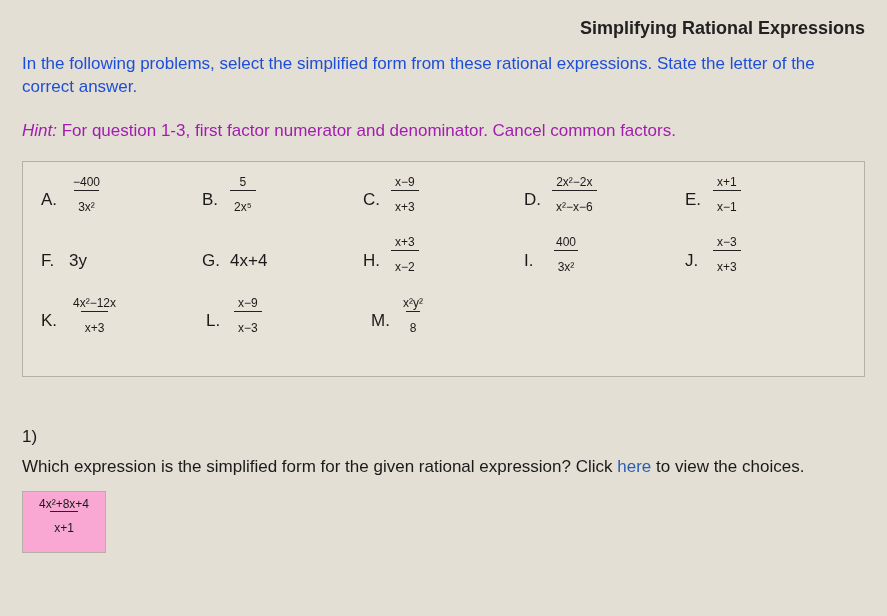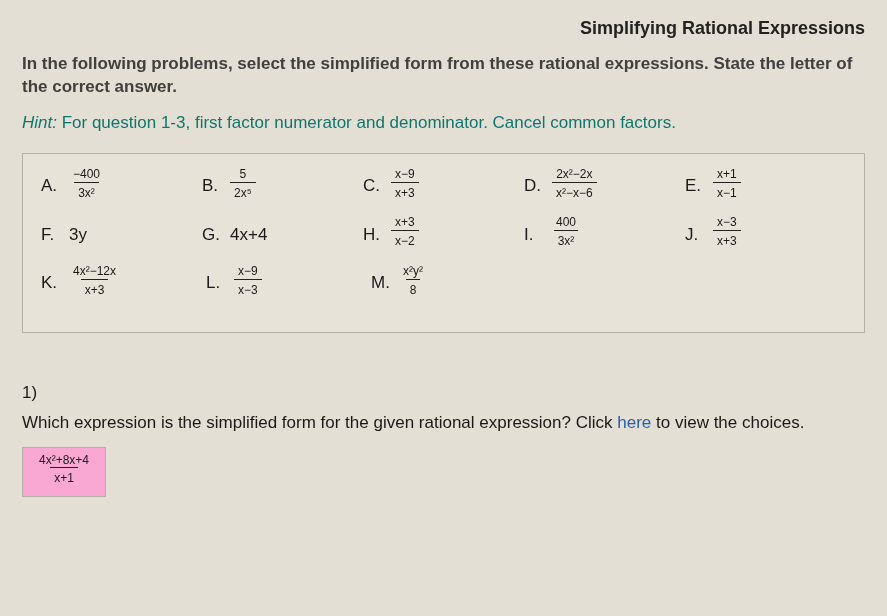--- a/index.html
+++ b/index.html
@@ -20,28 +20,27 @@
     .title {
       font-size: 18px;
       font-weight: bold;
       margin-bottom: 14px;
       color: #222;
       text-align: right;
     }
     .instructions {
       font-size: 17px;
       line-height: 1.35;
-      margin-bottom: 14px;
-      color: #404040;
-      font-weight: bold;
+      margin-bottom: 22px;
+      color: #1d4ed8;
     }
     .hint {
       font-size: 17px;
       margin-bottom: 20px;
-      color: #0f766e;
+      color: #a21caf;
     }
     .hint-label {
       font-style: italic;
     }
     .choices-container {
       border: 1px solid #b5b0a5;
       background: #e8e3d8;
       padding: 14px 18px 18px 18px;
       margin-bottom: 40px;
     }
@@ -65,21 +64,21 @@
       align-items: center;
       vertical-align: middle;
       font-size: 12px;
       line-height: 1.15;
     }
     .frac .num {
       padding: 0 4px;
     }
     .frac .den {
       border-top: 1.5px solid #222;
-      padding: 4px 4px;
+      padding: 10px 4px;
     }
     .simple-expr {
       font-size: 17px;
     }
     .question-section {
       padding-top: 10px;
     }
     .q-num {
       font-size: 17px;
       margin-bottom: 10px;

